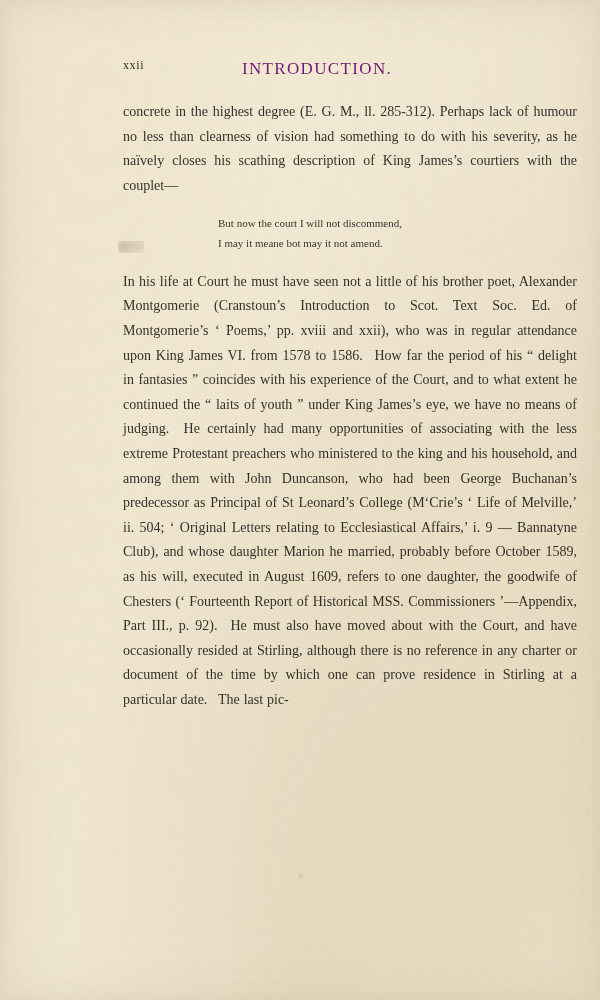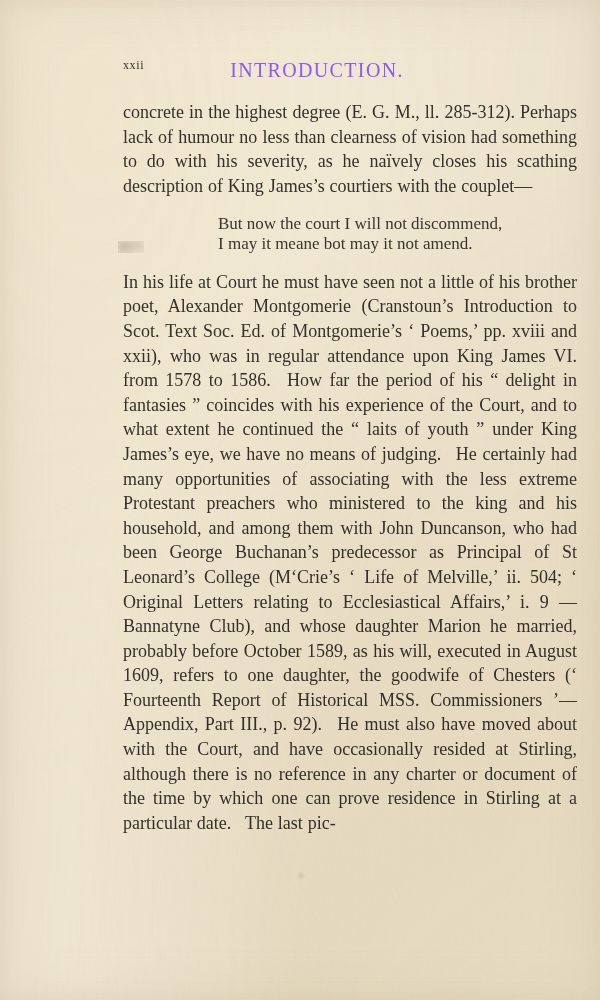--- a/index.html
+++ b/index.html
@@ -58,49 +58,49 @@
     letter-spacing: 0.6px;
     color: #34302a;
     white-space: nowrap;
   }
   .head-title {
     position: absolute;
     left: 0;
     right: 0;
     top: 1px;
     text-align: center;
-    font-size: 20px;
+    font-size: 17px;
     letter-spacing: 1.35px;
-    color: #8b5cf6;
+    color: #701a75;
     white-space: nowrap;
     padding-left: 34px;
   }
 
   
   .textblock {
     position: absolute;
     left: 123px;
     top: 100px;
     width: 454px;
   }
 
   p.body {
     margin: 0;
-    font-size: 18px;
+    font-size: 14px;
     line-height: 24.6px;
     color: #35312b;
     text-align: justify;
     text-align-last: left;
     word-spacing: 0.4px;
   }
 
   .verse {
     margin: 0;
     padding: 16px 0 17px 95px;
-    font-size: 17px;
+    font-size: 11px;
     line-height: 19.2px;
     color: #3a352e;
     white-space: pre-line;
   }
 
   
   .margin-smudge {
     position: absolute;
     left: 118px;
     top: 241px;

